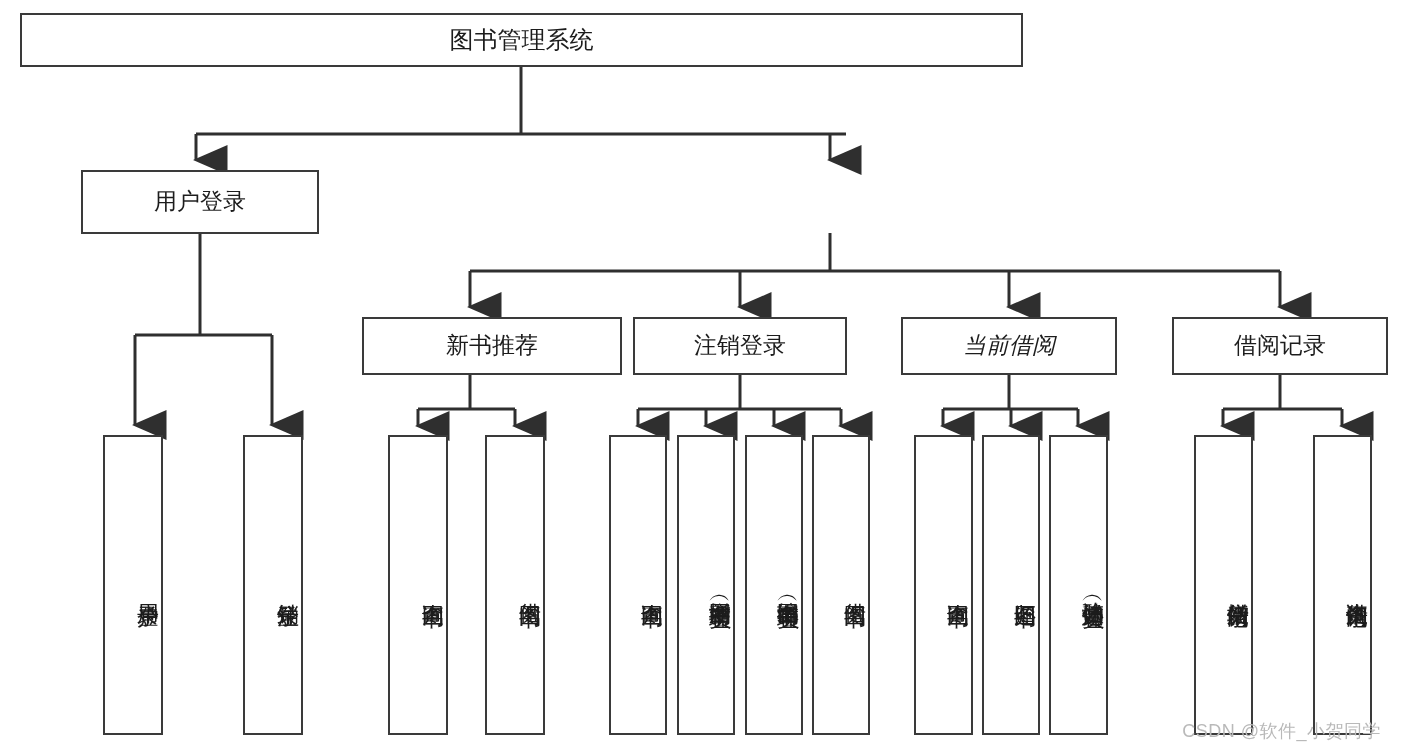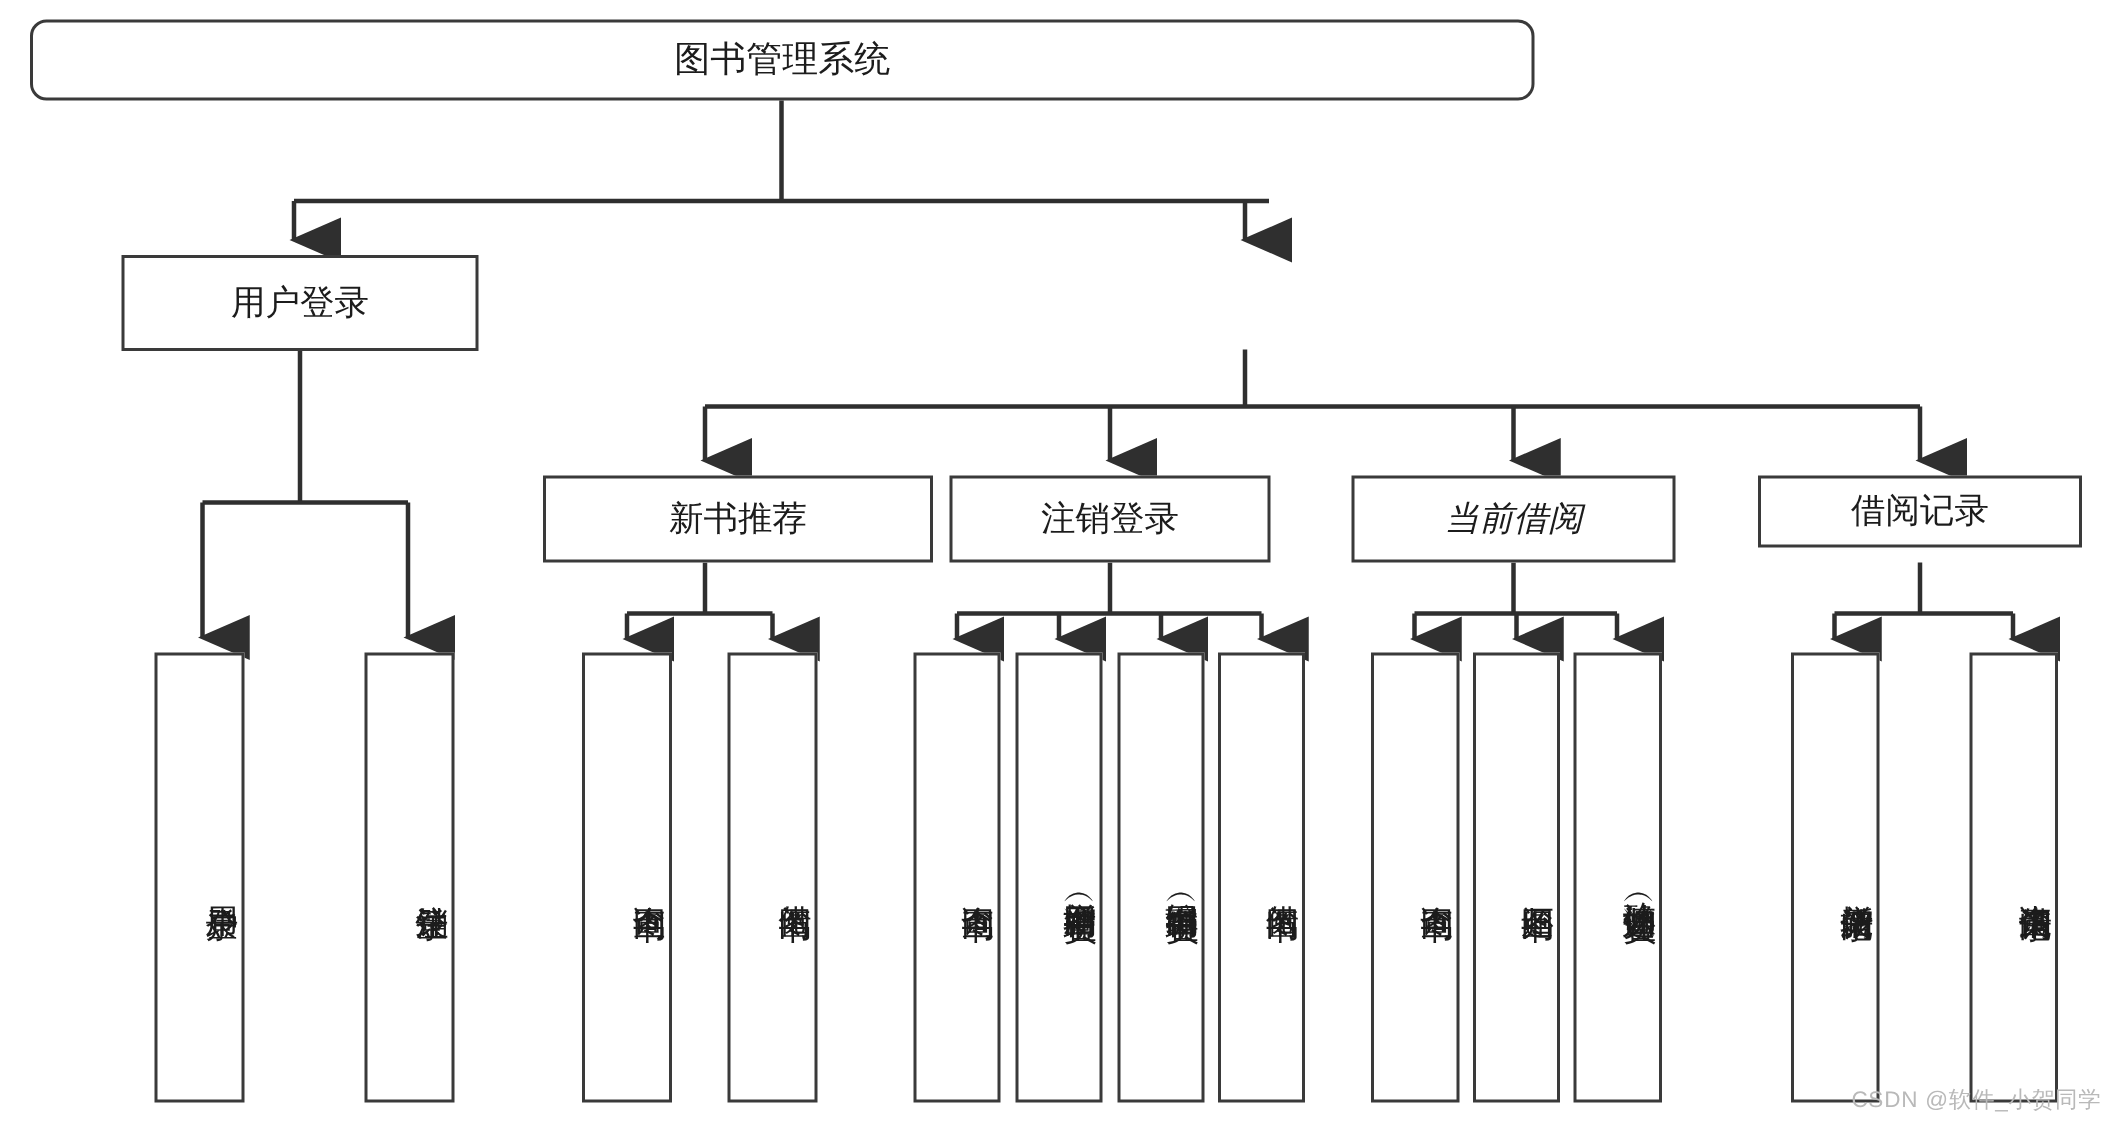--- a/index.html
+++ b/index.html
@@ -51,23 +51,23 @@
     padding-top: 6px;
     align-items: flex-start;
     justify-content: center;
   }
   .node.vert span {
     display: block;
     white-space: nowrap;
   }
   .watermark {
     position: absolute;
-    right: 4px;
+    right: 24px;
     bottom: 4px;
-    font-size: 15px;
+    font-size: 18px;
     color: #b9b9b9;
     white-space: nowrap;
     letter-spacing: 0.5px;
   }
 </style>
 </head>
 <body>
 
 <div id="canvas">
 
@@ -114,28 +114,28 @@
       <path d="M 1011 409 L 1011 426" marker-end="url(#arrow)"></path>
       <path d="M 1078 409 L 1078 426" marker-end="url(#arrow)"></path>
 
       <path d="M 1280 375 L 1280 409"></path>
       <path d="M 1223 409 L 1342 409"></path>
       <path d="M 1223 409 L 1223 426" marker-end="url(#arrow)"></path>
       <path d="M 1342 409 L 1342 426" marker-end="url(#arrow)"></path>
     </g>
   </svg>
 
-  <div class="node title" style="left:20px; top:13px; width:1003px; height:54px;border-radius:11px;">图书管理系统</div>
+  <div class="node title" style="left:20px; top:13px; width:1003px; height:54px;">图书管理系统</div>
 
   <div class="node horiz" style="left:81px; top:170px; width:238px; height:64px;">用户登录</div>
 
   <div class="node horiz" style="left:362px; top:317px; width:260px; height:58px;">新书推荐</div>
   <div class="node horiz" style="left:633px; top:317px; width:214px; height:58px;">注销登录</div>
   <div class="node horiz" style="left:901px; top:317px; width:216px; height:58px;font-style:italic;">当前借阅</div>
-  <div class="node horiz" style="left:1172px; top:317px; width:216px; height:48px;">借阅记录</div>
+  <div class="node horiz" style="left:1172px; top:317px; width:216px; height:58px;">借阅记录</div>
 
   <div class="node vert" style="left:103px; top:435px; width:60px; height:300px;">
     <span>用户登录</span>
   </div>
   <div class="node vert" style="left:243px; top:435px; width:60px; height:300px;">
     <span>注销登录</span>
   </div>
 
   <div class="node vert" style="left:388px; top:435px; width:60px; height:300px;">
     <span>查询图书</span>

